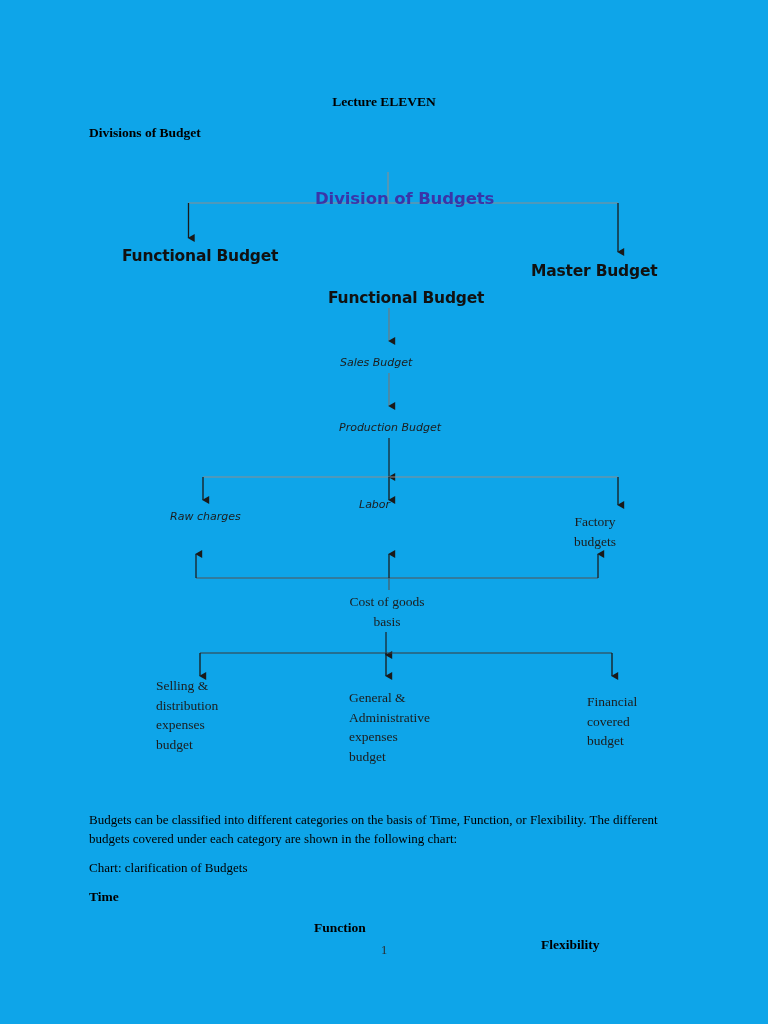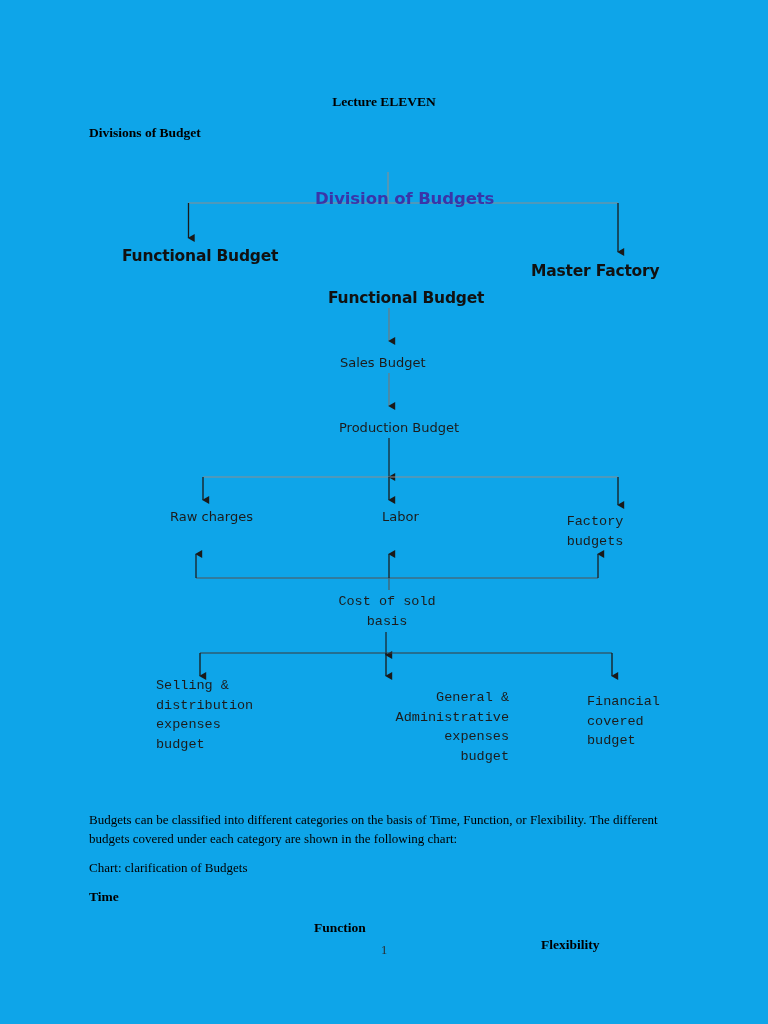--- a/index.html
+++ b/index.html
@@ -58,27 +58,28 @@
     font-family: "DejaVu Sans", "Liberation Sans", sans-serif;
     font-weight: bold;
     font-size: 15.5px;
     color: #111111;
     white-space: nowrap;
     letter-spacing: -0.2px;
   }
   .fc-node {
     font-family: "DejaVu Sans", "Liberation Sans", sans-serif;
     font-weight: normal;
-    font-size: 13px;
+    font-size: 11px;
     line-height: 19.5px;
     color: #1c1c1c;
     white-space: nowrap;
+    font-style: italic;
   }
   .fc-node-multi {
-    font-family: Liberation Mono, monospace;
+    font-family: Liberation Serif, serif;
     font-weight: normal;
     font-size: 13.5px;
     line-height: 19.5px;
     color: #1c1c1c;
   }
   .center-txt { text-align: center; }
 
   
   #connectors {
     position: absolute;
@@ -154,50 +155,50 @@
   </svg>
 
   <div class="abs serif-bold" style="left:0; top:94px; width:768px; text-align:center;">Lecture ELEVEN</div>
 
   <div class="abs serif-bold" style="left:89px; top:125px;">Divisions of Budget</div>
 
   <div class="abs fc-title-blue" style="left:315px; top:149px;margin-top:40px;">Division of Budgets</div>
 
   <div class="abs fc-bold" style="left:122px; top:247px;">Functional Budget</div>
 
-  <div class="abs fc-bold" style="left:531px; top:262px;">Master Factory</div>
+  <div class="abs fc-bold" style="left:531px; top:262px;">Master Budget</div>
 
   <div class="abs fc-bold" style="left:328px; top:289px;">Functional Budget</div>
 
   <div class="abs fc-node" style="left:340px; top:353px;">Sales Budget</div>
 
   <div class="abs fc-node" style="left:339px; top:418px;">Production Budget</div>
 
   <div class="abs fc-node" style="left:170px; top:507px;">Raw charges</div>
 
-  <div class="abs fc-node" style="left:359px; top:507px;margin-left:23px;">Labor</div>
+  <div class="abs fc-node" style="left:359px; top:495px;">Labor</div>
 
   <div class="abs fc-node-multi center-txt" style="left:544px; top:512px; width:102px;">
     <div>Factory</div>
     <div>budgets</div>
   </div>
 
   <div class="abs fc-node-multi center-txt" style="left:323px; top:592px; width:128px;">
-    <div>Cost of sold</div>
+    <div>Cost of goods</div>
     <div>basis</div>
   </div>
 
   <div class="abs fc-node-multi" style="left:156px; top:676px; width:150px;">
     <div>Selling &amp;</div>
     <div>distribution</div>
     <div>expenses</div>
     <div>budget</div>
   </div>
 
-  <div class="abs fc-node-multi" style="left:349px; top:688px; width:160px;text-align:right;">
+  <div class="abs fc-node-multi" style="left:349px; top:688px; width:160px;">
     <div>General &amp;</div>
     <div>Administrative</div>
     <div>expenses</div>
     <div>budget</div>
   </div>
 
   <div class="abs fc-node-multi" style="left:587px; top:692px; width:130px;">
     <div>Financial</div>
     <div>covered</div>
     <div>budget</div>

